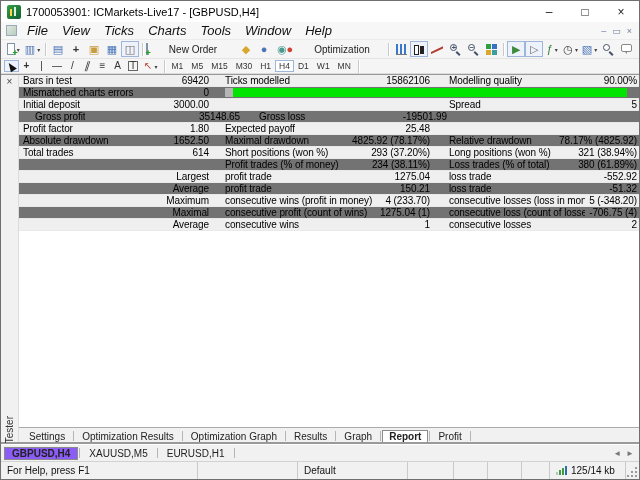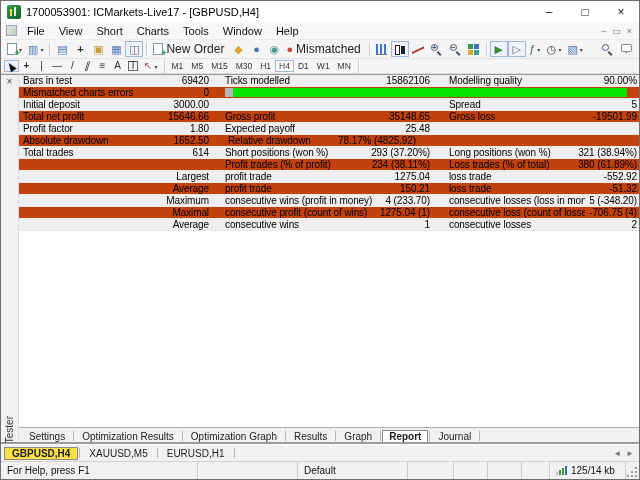--- a/index.html
+++ b/index.html
@@ -10,31 +10,31 @@
   .titlebar{height:21px;display:flex;align-items:center;padding-left:6px;background:#fff;flex:0 0 auto;}
   .appicon{width:14px;height:14px;border-radius:2px;background:linear-gradient(135deg,#35a046,#0f5e2e);position:relative;flex:0 0 auto;}
   .appicon::before{content:"";position:absolute;left:3px;top:4px;width:2px;height:7px;background:#ffd24a;}
   .appicon::after{content:"";position:absolute;left:7px;top:2px;width:2px;height:9px;background:#d9f2de;}
   .title{flex:1;margin-left:5px;font-size:11px;white-space:nowrap;overflow:hidden;}
   .wc{width:36px;height:21px;display:flex;align-items:center;justify-content:center;font-size:12px;color:#222;}
 
   
   .menubar{height:17px;display:flex;align-items:center;background:#f7f7f7;padding-left:5px;flex:0 0 auto;}
   .childicon{width:11px;height:11px;box-sizing:border-box;border:1px solid #9aa8bb;background:linear-gradient(135deg,#dfe9dd,#b9ccc0);margin-right:3px;}
-  .menu-item{padding:0 7px;font-size:11px;color:#111;}
+  .menu-item{padding:0 7px;font-size:13px;color:#111;font-style:italic;}
   .mdi{margin-left:auto;display:flex;gap:6px;padding-right:7px;color:#6d7f9b;font-size:9px;align-items:center;}
 
   
   .tbar1{height:18px;background:#f5f5f5;display:flex;align-items:center;padding:0 4px 0 3px;border-top:1px solid #ececec;flex:0 0 auto;}
   .tbar2{height:14px;background:#f5f5f5;display:flex;align-items:center;padding-left:3px;border-top:1px solid #e3e3e3;border-bottom:1px solid #dcdcdc;flex:0 0 auto;}
   .tb{height:16px;min-width:18px;display:inline-flex;align-items:center;justify-content:center;gap:1px;padding:0 2px;border:1px solid transparent;box-sizing:border-box;}
   .tbar2 .tb{height:12px;min-width:15px;}
   .tb.pressed{border:1px solid #9db6d9;background:#eef3fb;}
   .tbsep{width:1px;height:13px;background:#c9c9c9;margin:0 3px;box-shadow:1px 0 0 #fff;flex:0 0 auto;}
-  .tb .lbl{font-size:12px;color:#222;padding:0 2px;white-space:nowrap;}
+  .tb .lbl{font-size:10px;color:#222;padding:0 20px;white-space:nowrap;}
   .dd{font-size:6px;color:#444;margin-left:1px;}
   .glyph{font-size:11px;line-height:1;}
   .tbar2 .glyph{font-size:10px;}
   .boxed{border:1px solid #666;font-size:7px;line-height:8px;padding:0 1px;}
   .slant{display:inline-block;transform:skewX(-18deg);}
   .spacer{flex:1;}
 
   
   .sh{position:relative;display:inline-block;}
   .sh-sheetplus{width:10px;height:12px;box-sizing:border-box;background:#fff;border:1px solid #7c93a8;}
@@ -62,41 +62,41 @@
   .tf{font-size:8.5px;color:#333;height:12px;display:inline-flex;align-items:center;padding:0 3px;border:1px solid transparent;box-sizing:border-box;}
   .tf.active{border:1px solid #9db6d9;background:#fff;}
 
   
   .tester{flex:1;display:flex;border-top:1px solid #999;background:#fff;min-height:0;}
   .gutter{width:17px;flex:0 0 auto;background:#f1f1f1;border-right:1px solid #dcdcdc;display:flex;flex-direction:column;align-items:center;}
   .gclose{font-size:10px;line-height:10px;color:#444;margin-top:2px;}
   .gcaption{margin-top:auto;margin-bottom:1px;writing-mode:vertical-rl;transform:rotate(180deg);font-size:10px;color:#333;}
   .tmain{flex:1;display:flex;flex-direction:column;min-width:0;}
   .rows{flex:0 0 auto;}
-  .rrow{height:12px;box-sizing:border-box;display:flex;align-items:center;font-size:10px;letter-spacing:-0.1px;border-bottom:1px solid #e9e9e9;background:#c2410c;}
+  .rrow{height:12px;box-sizing:border-box;display:flex;align-items:center;font-size:10px;letter-spacing:-0.1px;border-bottom:1px solid #e9e9e9;background:#737373;}
   .rrow.odd{background:#efefef;}
   .pair{display:flex;justify-content:space-between;white-space:nowrap;overflow:hidden;}
   .pair .lab{flex:0 1 auto;overflow:hidden;}
   .pair .val{flex:0 0 auto;text-align:right;padding-left:4px;}
   .p1{width:186px;margin-left:4px;}
   .p2{width:205px;margin-left:16px;}
   .p3{width:188px;margin-left:19px;}
   .bar{width:402px;margin-left:16px;height:9px;display:flex;}
   .bar .lead{width:8px;flex:0 0 auto;}
   .bar .fill{flex:1;}
   .filler{flex:1;background:#fff;}
   .ttabs{height:16px;flex:0 0 auto;background:#f1f1f1;border-top:1px solid #ababab;display:flex;align-items:center;padding-left:3px;font-size:10px;}
   .ttab{padding:0 6px;height:13px;display:flex;align-items:center;color:#222;border:1px solid transparent;box-sizing:border-box;white-space:nowrap;}
   .ttab.active{border:1px solid #8a8a8a;background:#fff;font-weight:700;}
   .tsep{width:1px;height:10px;background:#b5b5b5;margin:0 1px;flex:0 0 auto;}
 
   
   .ctabs{height:16px;flex:0 0 auto;background:#f1f1f1;border-top:1px solid #fff;box-shadow:0 -2px 0 #9a9a9a;display:flex;align-items:center;padding-left:3px;font-size:10px;}
   .ctab{padding:0 7px;height:13px;display:flex;align-items:center;color:#222;border:1px solid transparent;box-sizing:border-box;white-space:nowrap;}
-  .ctab.active{background:#fde047;border:1px solid #8a8a8a;font-weight:700;}
+  .ctab.active{background:#8b5cf6;border:1px solid #8a8a8a;font-weight:700;}
   .cscroll{margin-left:auto;display:flex;gap:5px;padding-right:5px;color:#777;font-size:8px;}
 
   
   .status{height:17px;flex:0 0 auto;background:#f1f1f1;border-top:1px solid #d2d2d2;display:flex;align-items:center;font-size:10px;color:#111;}
   .scell{height:100%;display:flex;align-items:center;padding:0 6px;border-right:1px solid #c9c9c9;box-sizing:border-box;white-space:nowrap;}
   .scell.help{flex:1;}
   .netbars{display:flex;align-items:flex-end;gap:1px;margin-right:4px;}
   .netbars i{display:block;width:2px;}
   .nb1{height:3px;background:#bfbfbf;}
   .nb2{height:5px;background:#3c9e3c;}
@@ -114,21 +114,21 @@
   <div class="titlebar">
     <span class="appicon"></span>
     <span class="title">1700053901: ICMarkets-Live17 - [GBPUSD,H4]</span>
     <span class="wc">–</span>
     <span class="wc">□</span>
     <span class="wc">×</span>
   </div>
 
   <div class="menubar">
     <span class="childicon"></span>
-    <span id="menu-items"><span class="menu-item">File</span><span class="menu-item">View</span><span class="menu-item">Short</span><span class="menu-item">Charts</span><span class="menu-item">Tools</span><span class="menu-item">Window</span><span class="menu-item">Help</span></span>
+    <span id="menu-items"><span class="menu-item">File</span><span class="menu-item">View</span><span class="menu-item">Ticks</span><span class="menu-item">Charts</span><span class="menu-item">Tools</span><span class="menu-item">Window</span><span class="menu-item">Help</span></span>
     <span class="mdi">
       <span>–</span>
       <span>▭</span>
       <span>×</span>
     </span>
   </div>
 
   <div class="tbar1" id="tbar1">
       <span class="tb">
         <span class="sh sh-sheetplus"></span>
@@ -163,21 +163,21 @@
         <span class="glyph" style="color: rgb(217, 166, 46);">◆</span>
       </span>
       <span class="tb">
         <span class="glyph" style="color: rgb(74, 118, 184);">●</span>
       </span>
       <span class="tb">
         <span class="glyph" style="color: rgb(74, 155, 143);">◉</span>
       </span>
       <span class="tb">
         <span class="glyph" style="color: rgb(204, 68, 51);">●</span>
-        <span class="lbl">Mismatched</span>
+        <span class="lbl">Optimization</span>
       </span>
       <span class="tbsep"></span>
       <span class="tb">
         <span class="sh sh-chartbars"></span>
       </span>
       <span class="tb pressed">
         <span class="sh sh-candles"></span>
       </span>
       <span class="tb">
         <span class="sh sh-linechart"></span>
@@ -307,24 +307,20 @@
             <span class="pair p2">
               <span class="lab"></span>
               <span class="val"></span>
             </span>
             <span class="pair p3">
               <span class="lab">Spread</span>
               <span class="val">5</span>
             </span>
           </div>
           <div class="rrow">
-            <span class="pair p1">
-              <span class="lab">Total net profit</span>
-              <span class="val">15646.66</span>
-            </span>
             <span class="pair p2">
               <span class="lab">Gross profit</span>
               <span class="val">35148.65</span>
             </span>
             <span class="pair p3">
               <span class="lab">Gross loss</span>
               <span class="val">-19501.99</span>
             </span>
           </div>
           <div class="rrow odd">
@@ -339,20 +335,24 @@
             <span class="pair p3">
               <span class="lab"></span>
               <span class="val"></span>
             </span>
           </div>
           <div class="rrow">
             <span class="pair p1">
               <span class="lab">Absolute drawdown</span>
               <span class="val">1652.50</span>
             </span>
+            <span class="pair p2">
+              <span class="lab">Maximal drawdown</span>
+              <span class="val">4825.92 (78.17%)</span>
+            </span>
             <span class="pair p3">
               <span class="lab">Relative drawdown</span>
               <span class="val">78.17% (4825.92)</span>
             </span>
           </div>
           <div class="rrow odd">
             <span class="pair p1">
               <span class="lab">Total trades</span>
               <span class="val">614</span>
             </span>
@@ -364,21 +364,21 @@
               <span class="lab">Long positions (won %)</span>
               <span class="val">321 (38.94%)</span>
             </span>
           </div>
           <div class="rrow">
             <span class="pair p1">
               <span class="lab"></span>
               <span class="val"></span>
             </span>
             <span class="pair p2">
-              <span class="lab">Profit trades (% of profit)</span>
+              <span class="lab">Profit trades (% of money)</span>
               <span class="val">234 (38.11%)</span>
             </span>
             <span class="pair p3">
               <span class="lab">Loss trades (% of total)</span>
               <span class="val">380 (61.89%)</span>
             </span>
           </div>
           <div class="rrow odd">
             <span class="pair p1">
               <span class="lab"></span>
@@ -457,21 +457,21 @@
           <span class="ttab">Optimization Results</span>
           <span class="tsep"></span>
           <span class="ttab">Optimization Graph</span>
           <span class="tsep"></span>
           <span class="ttab">Results</span>
           <span class="tsep"></span>
           <span class="ttab">Graph</span>
           <span class="tsep"></span>
           <span class="ttab active">Report</span>
           <span class="tsep"></span>
-          <span class="ttab">Journal</span>
+          <span class="ttab">Profit</span>
           <span class="tsep"></span>
         </div>
     </div>
   </div>
 
   <div class="ctabs">
     <span id="chart-tabs" style="display:flex;align-items:center;">
         <span class="ctab active">GBPUSD,H4</span>
         <span class="tsep"></span>
         <span class="ctab">XAUUSD,M5</span>

